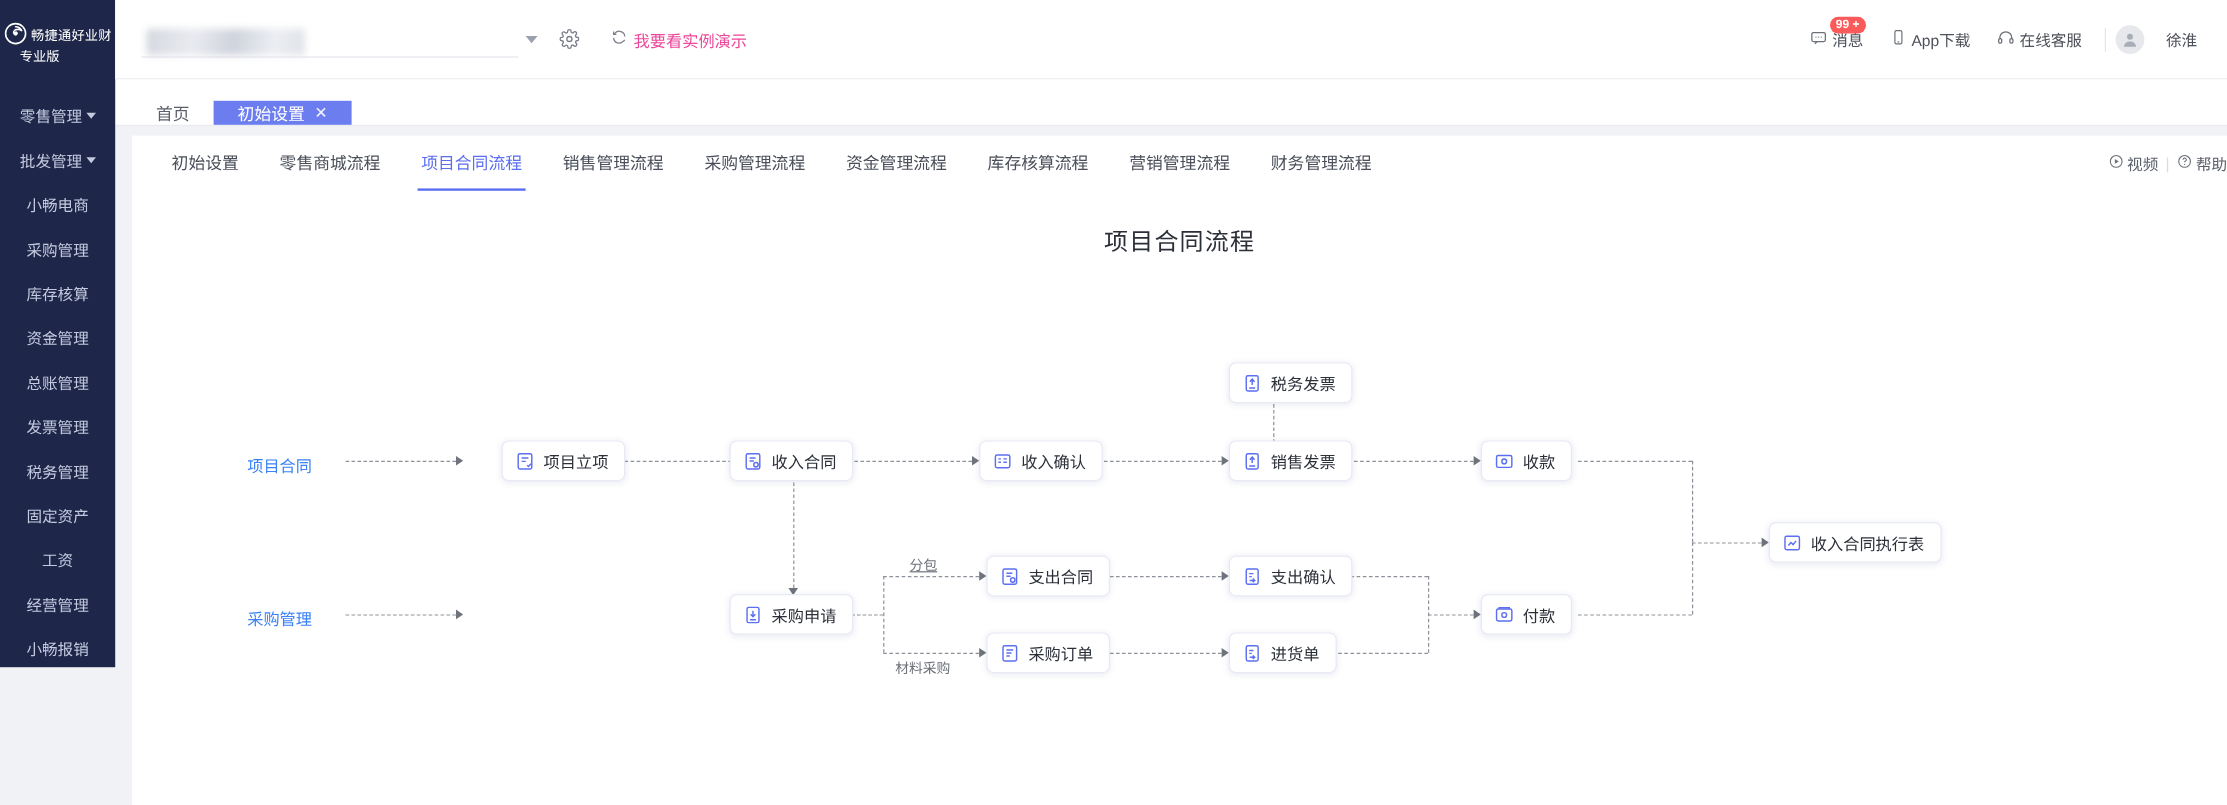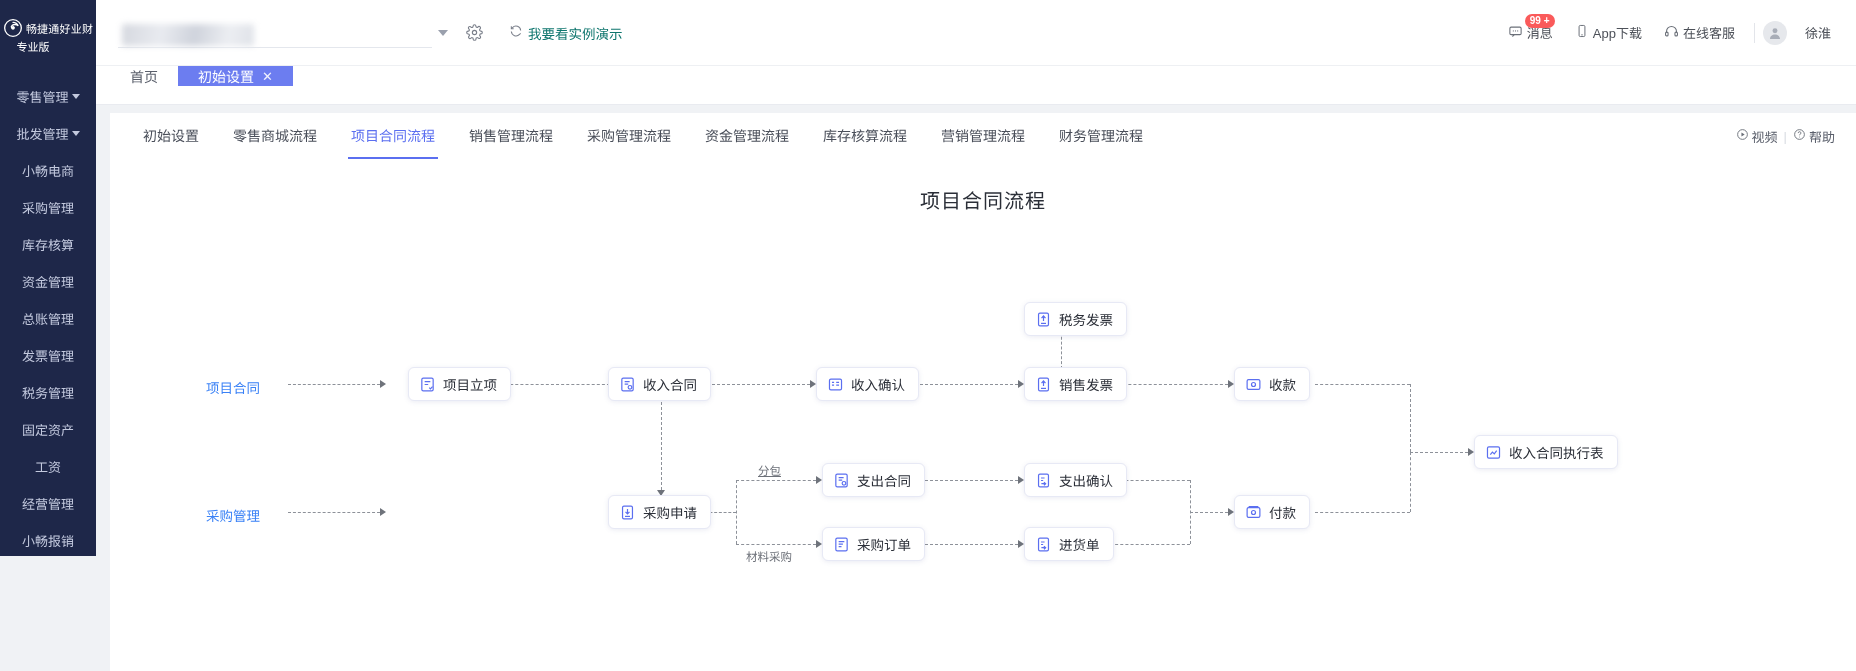--- a/index.html
+++ b/index.html
@@ -83,21 +83,21 @@
   .chev-down {
     width: 0; height: 0; margin-left: 6px;
     border-left: 5px solid transparent;
     border-right: 5px solid transparent;
     border-top: 6px solid #9aa0ad;
     cursor:pointer;
   }
   .gear { margin-left: 18px; cursor: pointer; display:flex; }
   .demo-link {
     margin-left: 26px; display: flex; align-items: center; gap: 5px;
-    color: #0f766e; font-size: 13.5px; cursor: pointer;
+    color: #ec4899; font-size: 13.5px; cursor: pointer;
   }
   .topbar-right {
     margin-left: auto; display: flex; align-items: center; gap: 0;
   }
   .tb-item {
     display: flex; align-items: center; gap: 4px;
     color: #4d5159; font-size: 13px; cursor: pointer;
     padding: 0 11px; position: relative; white-space: nowrap;
   }
   .badge {
@@ -110,21 +110,21 @@
   .tb-div { width: 1px; height: 20px; background: #e3e5ea; margin: 0 8px; }
   .avatar {
     width: 24px; height: 24px; border-radius: 50%;
     background: #e6e8ec; display:flex; align-items:center; justify-content:center;
   }
   .uname { color:#4d5159; font-size: 13px; margin-left: 6px; }
 
   
   .tabstrip {
     height: 39px; background: #fff;
-    display: flex; align-items: flex-start;
+    display: flex; align-items: flex-end;
     border-bottom: 1px solid #e9ebf0;
     padding-left: 14px;
   }
   .ptab {
     display: flex; align-items: center;
     padding: 0 20px; font-size: 14px; color: #5a5f6b;
     cursor: pointer; gap: 8px;
   }
   .ptab.active { background: #6c7df0; color: #fff; }
   .ptab .x { font-size: 13px; opacity: .9; }
@@ -149,21 +149,21 @@
     padding: 0 17px; height: 46px; line-height: 46px;
     position: relative; white-space: nowrap;
   }
   .itab.active { color: #5b6ff0; }
   .itab.active::after {
     content:""; position:absolute; left: 14px; right: 14px; bottom: 0;
     height: 2px; background: #5b6ff0;
   }
   .itabs-right {
     margin-left: auto; display: flex; align-items: center;
-    font-size: 13px; color: #5a5f6b; padding-right: 21px; gap: 6px;
+    font-size: 13px; color: #5a5f6b; padding-right: 0; gap: 6px;
   }
   .mini-link { display:flex; align-items:center; gap:3px; cursor:pointer; }
   .vsep { color: #d9dce2; }
 
   
   .flow-title {
     text-align: center; font-size: 20px; color: #2b2f38;
     margin-top: 26px; letter-spacing: 1px;
   }
 
@@ -466,21 +466,21 @@
 
           <div class="edge edge-h" style="left:1000px; top:258px; width:80px;"></div>
           <div class="edge edge-h" style="left:1000px; top:322px; width:80px;"></div>
           <div class="edge edge-v" style="left:1080px; top:258px; height:64px;"></div>
           <div class="edge edge-h" style="left:1080px; top:290px; width:38px;"></div>
           <div class="arrow-r" style="left:1118px; top:286px;"></div>
 
           <div class="edgelabel" style="left:648px; top:240px;text-decoration:underline;">分包</div>
           <div class="edgelabel" style="left:636px; top:326px;">材料采购</div>
 
-          <div class="node" style="left:298px; top:145px;">
+          <div class="node" style="left:308px; top:145px;">
             <span class="ico">
               <svg viewBox="0 0 24 24" width="17" height="17" fill="none" stroke="#5b6ff0" stroke-width="1.7">
                 <rect x="4" y="3" width="16" height="18" rx="2"></rect>
                   <path d="M8 8h8M8 12h5"></path>
                   <path d="M14.5 16.5l1.6 1.6 3-3.2"></path>
               </svg>
             </span>
             <span>项目立项</span>
           </div>
 

